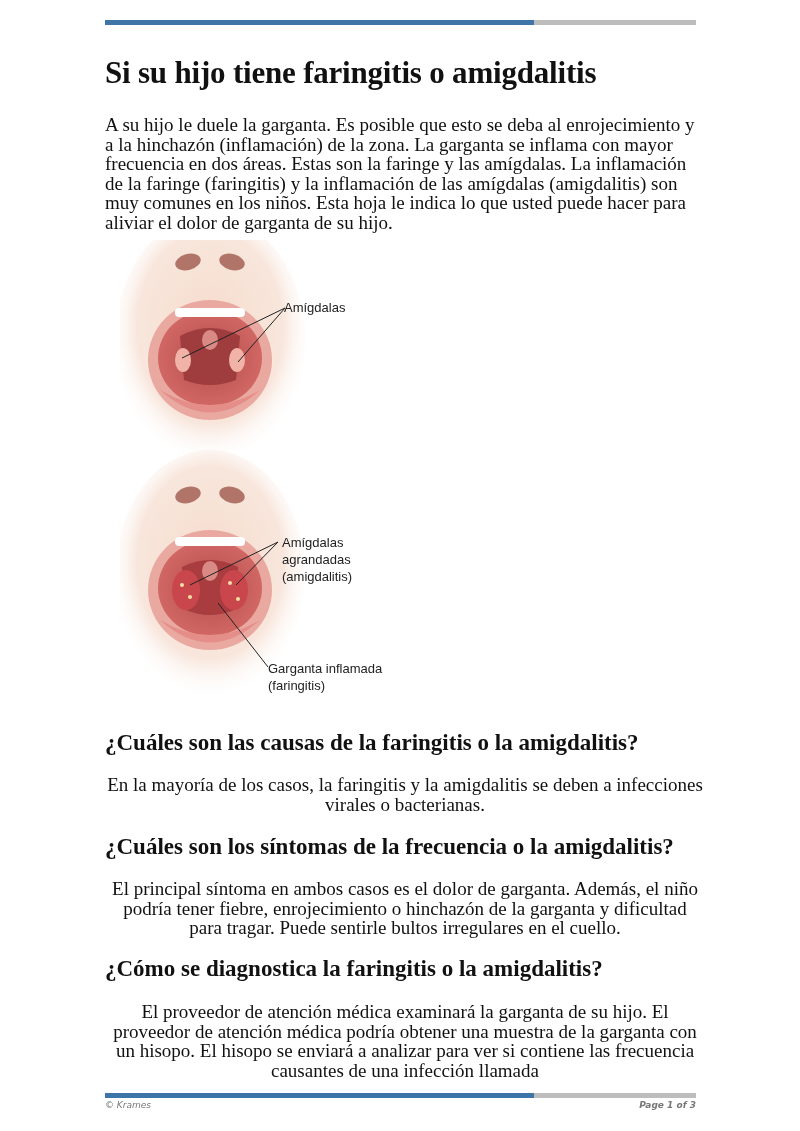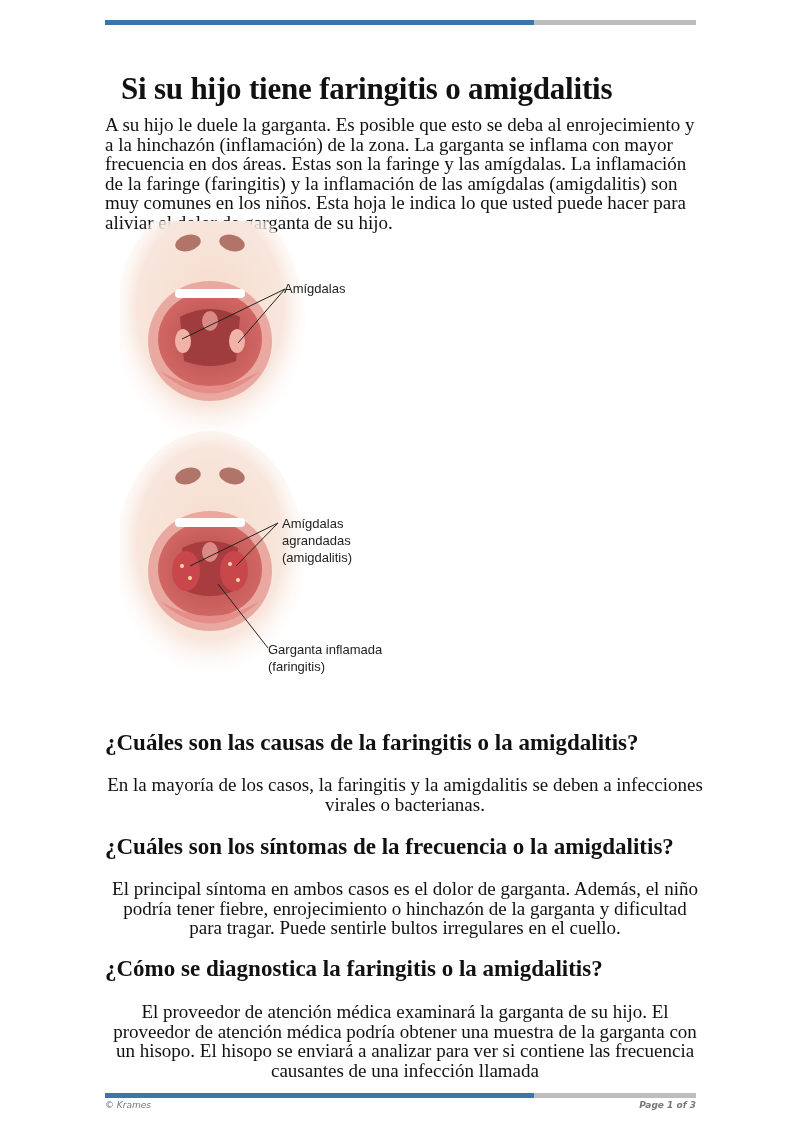--- a/index.html
+++ b/index.html
@@ -2,24 +2,24 @@
 <html><head>
   <meta charset="utf-8">
   <style>
     html, body { margin: 0; padding: 0; background: #ffffff; }
     body { width: 800px; height: 1131px; position: relative; overflow: hidden; font-family: "Liberation Serif", serif; color: #111; }
     .bar { position: absolute; left: 105px; width: 591px; height: 5px; display: flex; }
     .bar .blue { width: 429px; background: #3e75a8; height: 100%; }
     .bar .gray { flex: 1; background: #bdbdbd; height: 100%; }
     .top-bar { top: 20px; }
     .bottom-bar { top: 1093px; }
-    h1 { position: absolute; left: 105px; top: 55px; margin: 16px; font-size: 31px; font-weight: bold; letter-spacing: -0.2px; }
+    h1 { position: absolute; left: 105px; top: 55px; margin: 0; font-size: 31px; font-weight: bold; letter-spacing: -0.2px; }
     p { margin: 0; font-size: 19px; line-height: 19.5px; }
     .intro { position: absolute; left: 105px; top: 115px; width: 600px; }
-    .figure { position: absolute; left: 120px; top: 221px; width: 290px; height: 460px; }
+    .figure { position: absolute; left: 120px; top: 240px; width: 290px; height: 460px; }
     h2 { margin: 0; font-size: 23px; font-weight: bold; position: absolute; left: 105px; }
     .sec-text { position: absolute; left: 105px; width: 600px; text-align: center; }
     .footer { position: absolute; top: 1100px; font-family: "DejaVu Sans", sans-serif; font-style: italic; font-size: 9px; color: #777; text-align: right; }
     .footer.left { left: 105px; }
     .footer.right { right: 104px; font-weight: bold; }
     .label { font-family: "Liberation Sans", sans-serif; font-size: 13px; fill: #222; }
   </style>
 </head>
 <body>
 

